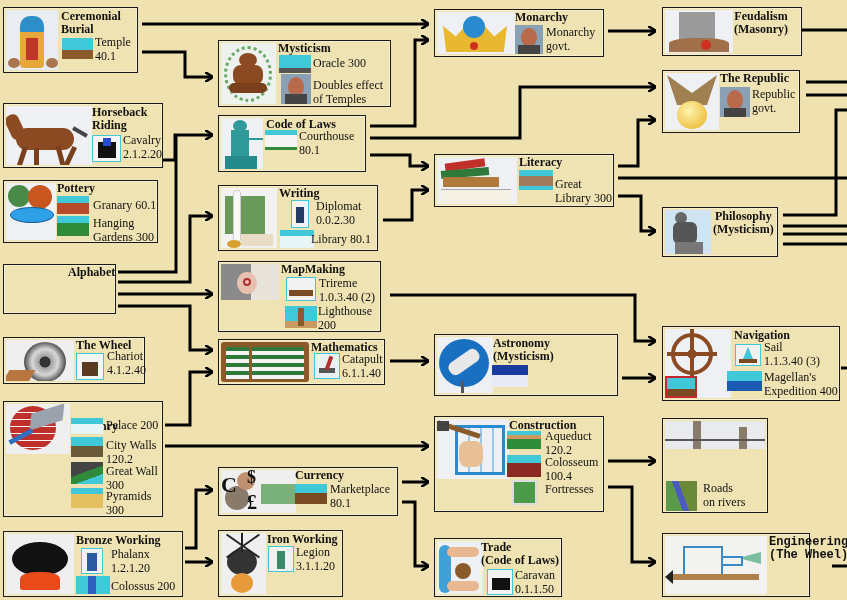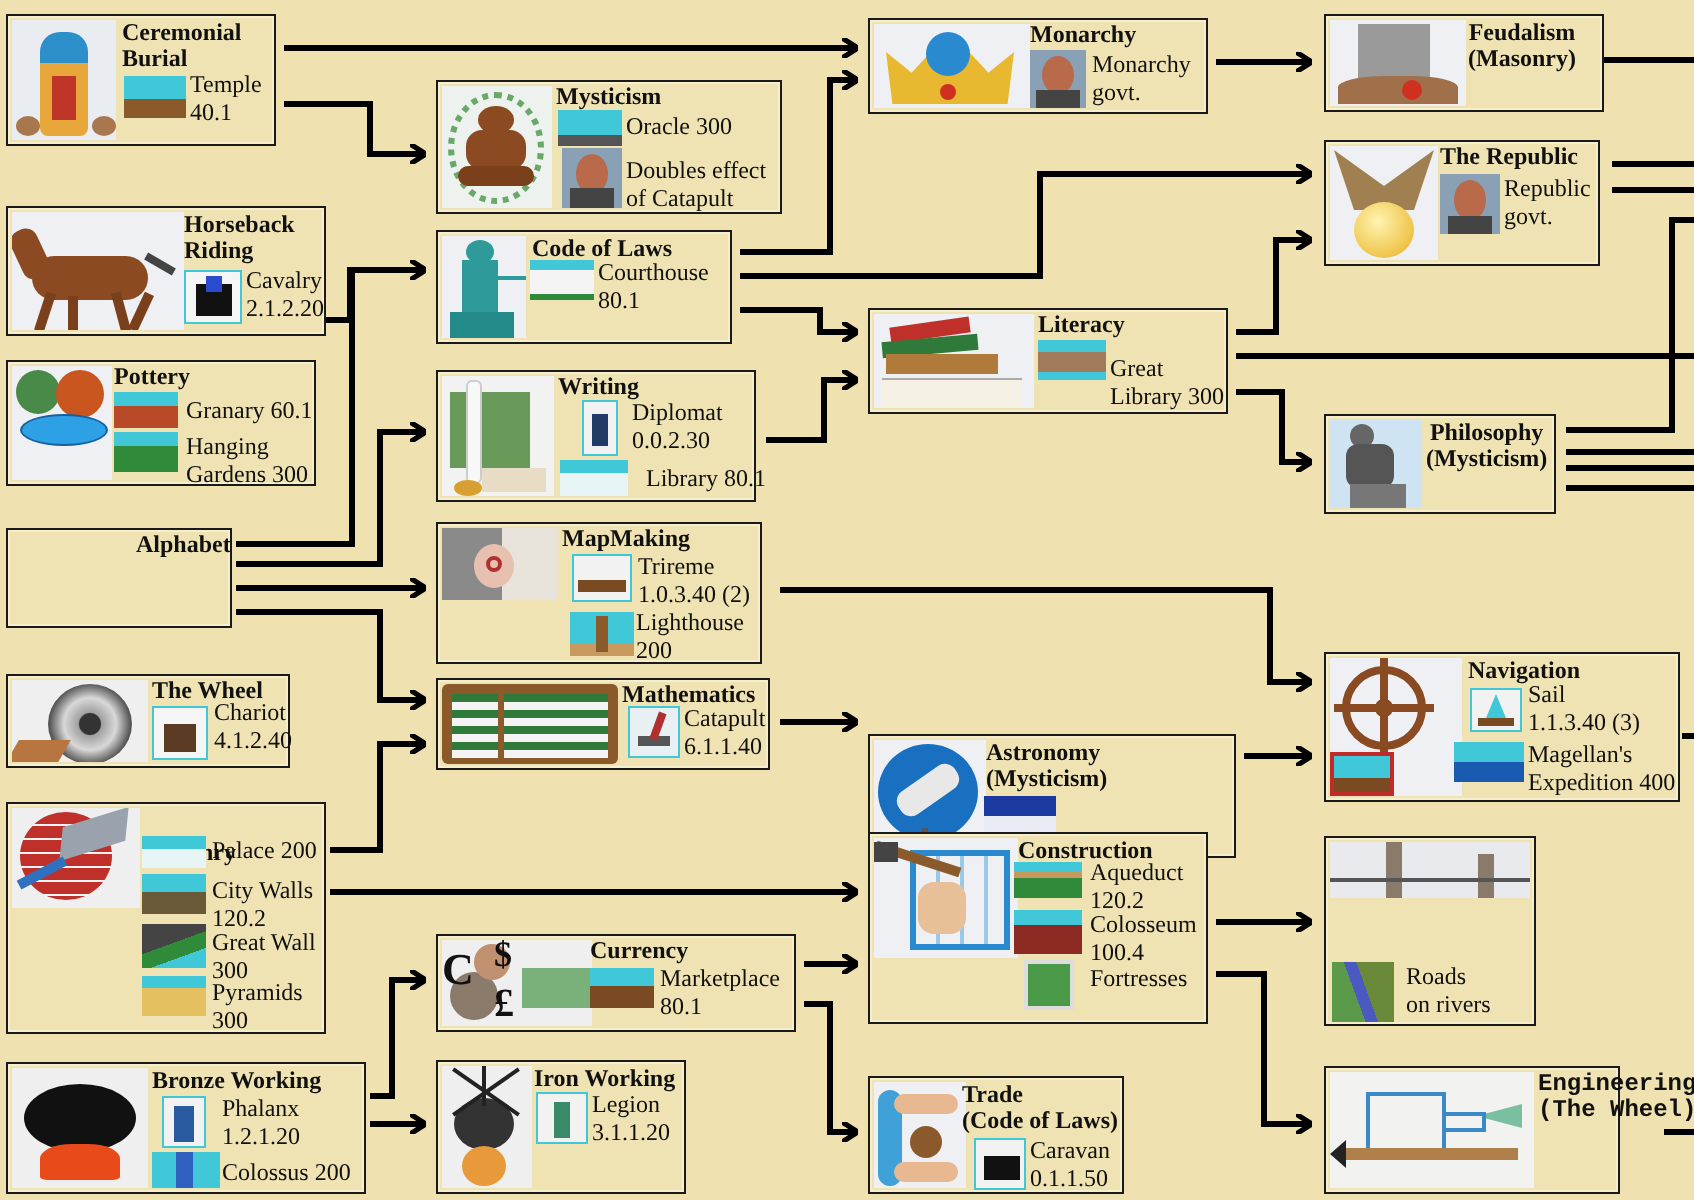--- a/index.html
+++ b/index.html
@@ -231,21 +231,21 @@
   </div>
   <div class="title" style="left:59px;top:1px;">Mysticism</div>
   <div class="uicon" style="left:60px;top:14px;width:32px;height:18px;background:linear-gradient(#40c8d8 70%,#555 70%);border:none;"></div>
   <div class="uicon" style="left:62px;top:33px;width:30px;height:30px;background:#8aa0b4;border:none;">
     <div style="position:absolute;left:7px;top:3px;width:16px;height:20px;border-radius:50%;background:#b86a4a;"></div>
     <div style="position:absolute;left:4px;top:20px;width:22px;height:10px;background:#444;"></div>
   </div>
   <div class="unit" style="left:94px;top:16px;">Oracle 300</div>
   <div class="unit" style="left:94px;top:38px;">
     <div>Doubles effect</div>
-    <div>of Catapult</div>
+    <div>of Temples</div>
   </div>
 </div>
 
 <div class="node" style="left:218px;top:115px;width:148px;height:57px;">
   <div class="pic" style="width:42px;background:#eef0f3;">
     <div style="position:absolute;left:12px;top:2px;width:14px;height:12px;border-radius:50%;background:#2e9a9a;"></div>
     <div style="position:absolute;left:10px;top:12px;width:18px;height:26px;background:#2e9a9a;"></div>
     <div style="position:absolute;left:4px;top:38px;width:32px;height:14px;background:#258a8a;"></div>
     <div style="position:absolute;left:26px;top:20px;width:16px;height:2px;background:#2e9a9a;"></div>
   </div>
@@ -266,21 +266,21 @@
   </div>
   <div class="title" style="left:60px;top:1px;">Writing</div>
   <div class="uicon" style="left:72px;top:14px;width:18px;height:28px;background:#f2f2f2;border-color:#40c8d8;">
     <div style="position:absolute;left:4px;top:6px;width:8px;height:16px;background:#223a66;"></div>
   </div>
   <div class="uicon" style="left:61px;top:44px;width:34px;height:18px;background:linear-gradient(#40c8d8 35%,#e8f5f7 35%);border:none;"></div>
   <div class="unit" style="left:97px;top:14px;">
     <div>Diplomat</div>
     <div>0.0.2.30</div>
   </div>
-  <div class="unit" style="left:104px;top:47px;">Library 80.1</div>
+  <div class="unit" style="left:92px;top:47px;">Library 80.1</div>
 </div>
 
 <div class="node" style="left:218px;top:261px;width:163px;height:71px;">
   <div class="pic" style="width:58px;height:36px;bottom:auto;background:#e8e4dc;">
     <div style="position:absolute;left:0;top:0;width:30px;height:36px;background:#8a8a8a;"></div>
     <div style="position:absolute;left:16px;top:8px;width:20px;height:22px;border-radius:50%;background:#e8c0b0;"></div>
     <div style="position:absolute;left:22px;top:14px;width:8px;height:8px;border-radius:50%;border:2px solid #b03030;box-sizing:border-box;"></div>
   </div>
   <div class="title" style="left:62px;top:1px;">MapMaking</div>
   <div class="uicon" style="left:67px;top:15px;width:30px;height:24px;background:#f2f2f2;border-color:#40c8d8;">
@@ -375,21 +375,21 @@
     <div style="position:absolute;left:4px;top:32px;width:70px;height:14px;background:#f4f0e4;border-top:1px solid #aaa;"></div>
   </div>
   <div class="title" style="left:84px;top:1px;">Literacy</div>
   <div class="uicon" style="left:84px;top:15px;width:34px;height:20px;background:linear-gradient(#40c8d8 30%,#a07a5a 30% 80%,#40c8d8 80%);border:none;"></div>
   <div class="unit" style="left:120px;top:23px;">
     <div>Great</div>
     <div>Library 300</div>
   </div>
 </div>
 
-<div class="node" style="left:434px;top:334px;width:184px;height:62px;margin-top:33px;">
+<div class="node" style="left:434px;top:334px;width:184px;height:62px;">
   <div class="pic" style="width:56px;background:#eef0f3;">
     <div style="position:absolute;left:2px;top:2px;width:50px;height:48px;border-radius:50%;background:#1a70c0;"></div>
     <div style="position:absolute;left:10px;top:18px;width:34px;height:14px;border-radius:6px;background:#e8e8e8;transform:rotate(-35deg);"></div>
     <div style="position:absolute;left:24px;top:44px;width:3px;height:14px;background:#555;"></div>
   </div>
   <div class="title" style="left:58px;top:2px;">
     <div>Astronomy</div>
     <div>(Mysticism)</div>
   </div>
   <div class="uicon" style="left:57px;top:30px;width:36px;height:22px;background:linear-gradient(#1a3aa0 45%,#e8eaf4 45%);border:none;"></div>

